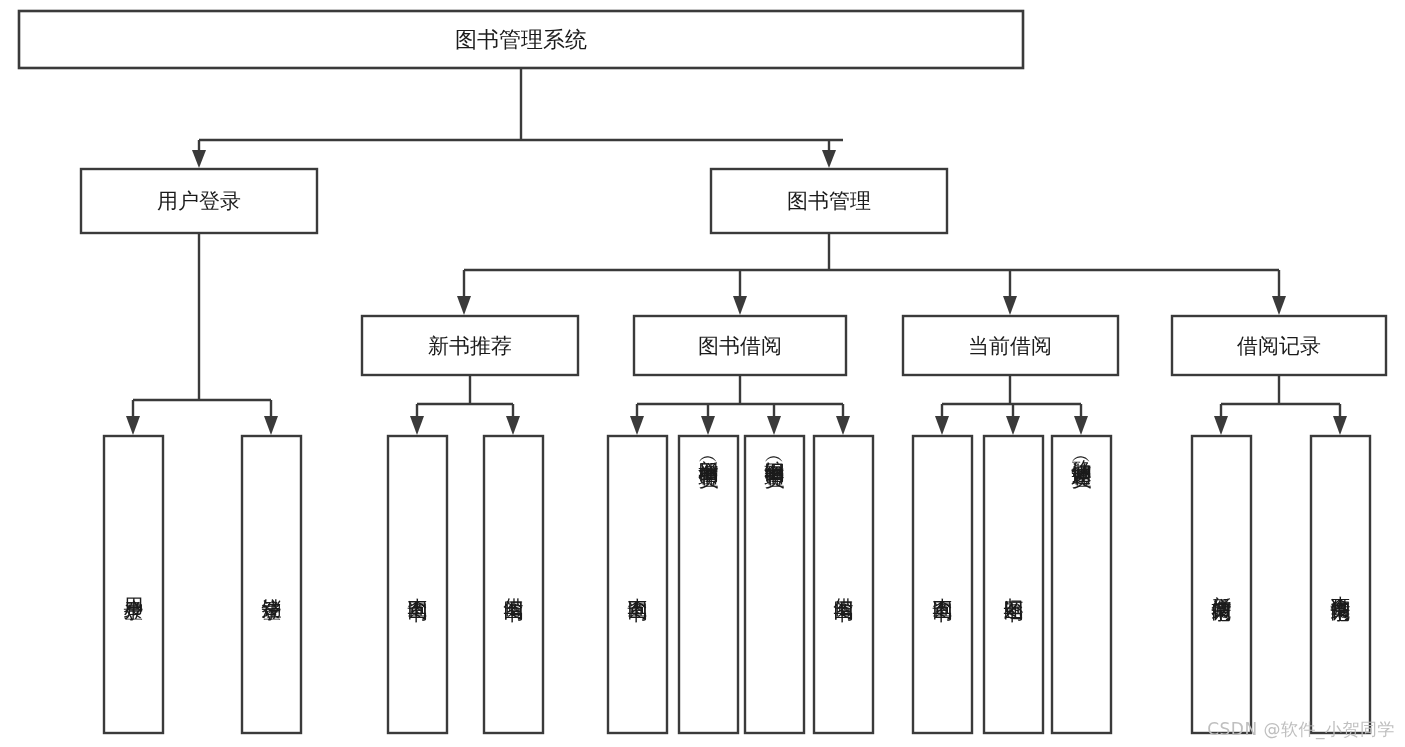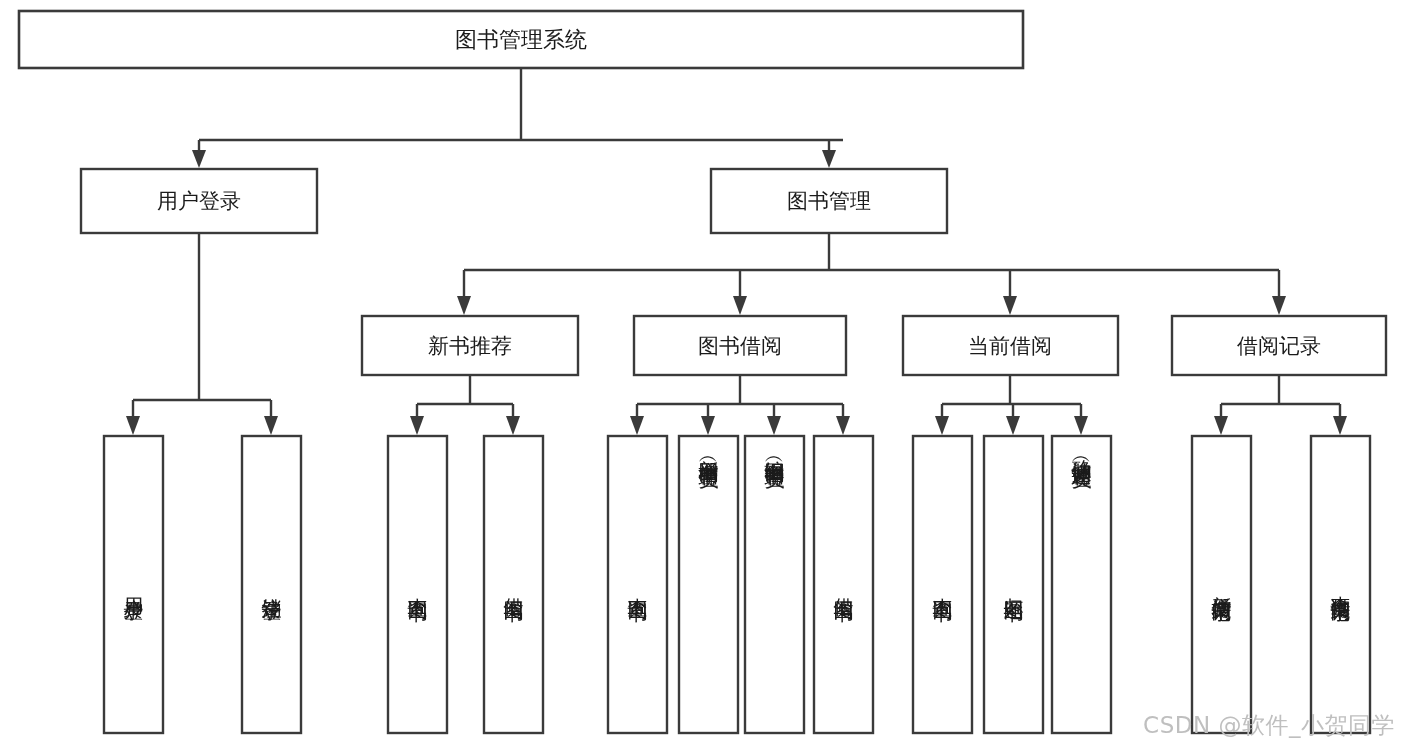--- a/index.html
+++ b/index.html
@@ -72,21 +72,21 @@
     letter-spacing: 1.5px;
     color: #1b1b1b;
     white-space: nowrap;
     text-align: center;
   }
   .watermark {
     position: absolute;
     right: 10px;
     bottom: 6px;
     font-family: "DejaVu Sans", "Liberation Sans", sans-serif;
-    font-size: 23px;
+    font-size: 17px;
     color: #bfbfbf;
     letter-spacing: 0.5px;
     white-space: nowrap;
   }
 </style>
 </head>
 <body>
 
 <div id="diagram-root">
 

